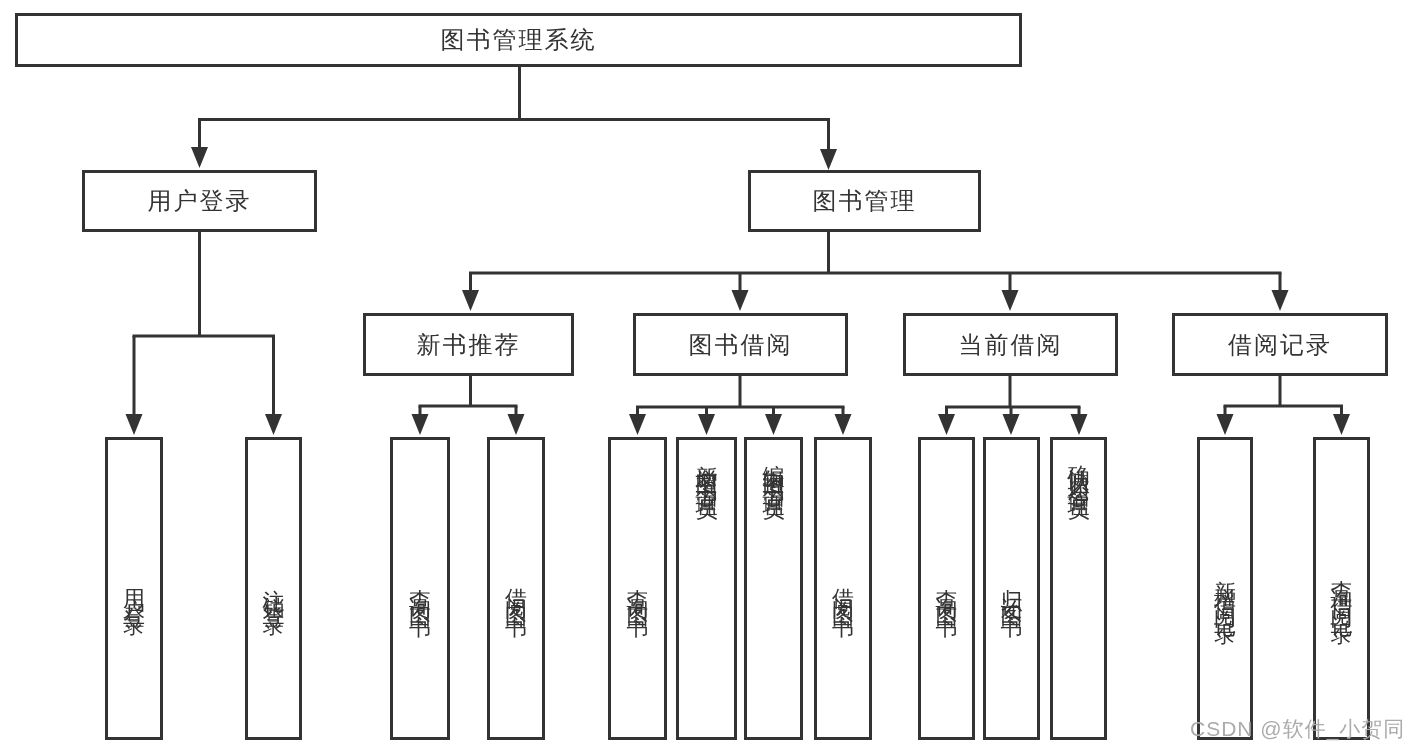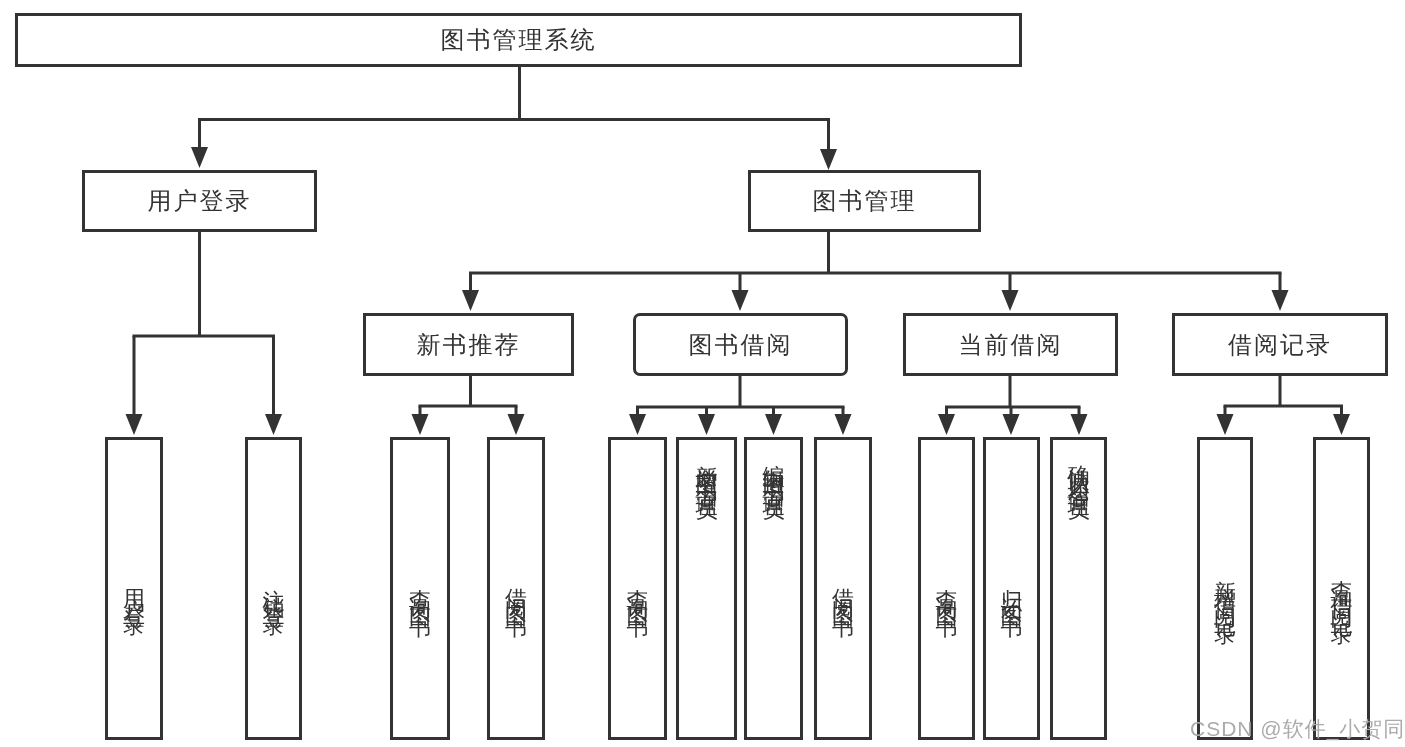--- a/index.html
+++ b/index.html
@@ -113,21 +113,21 @@
   <div class="node node-h" style="left:82px; top:170px; width:235px; height:62px;">
     <span>用户登录</span>
   </div>
   <div class="node node-h" style="left:712px; top:170px; width:233px; height:62px;margin-left:36px;">
     <span>图书管理</span>
   </div>
 
   <div class="node node-h" style="left:363px; top:313px; width:211px; height:63px;">
     <span>新书推荐</span>
   </div>
-  <div class="node node-h" style="left:633px; top:313px; width:215px; height:63px;border-radius:7px;">
+  <div class="node node-h" style="left:633px; top:313px; width:215px; height:63px;">
     <span>图书借阅</span>
   </div>
   <div class="node node-h" style="left:903px; top:313px; width:215px; height:63px;">
     <span>当前借阅</span>
   </div>
   <div class="node node-h" style="left:1172px; top:313px; width:216px; height:63px;">
     <span>借阅记录</span>
   </div>
 
   <div class="node node-v" style="left:105px; top:437px; width:58px; height:303px;">

